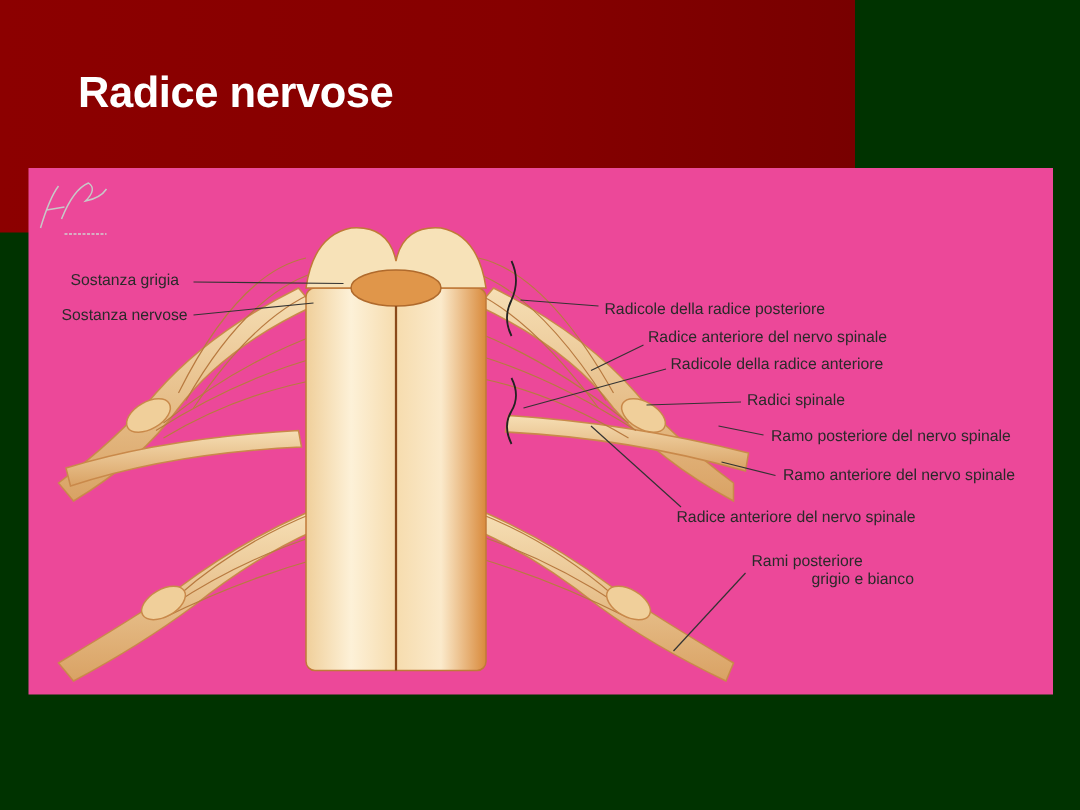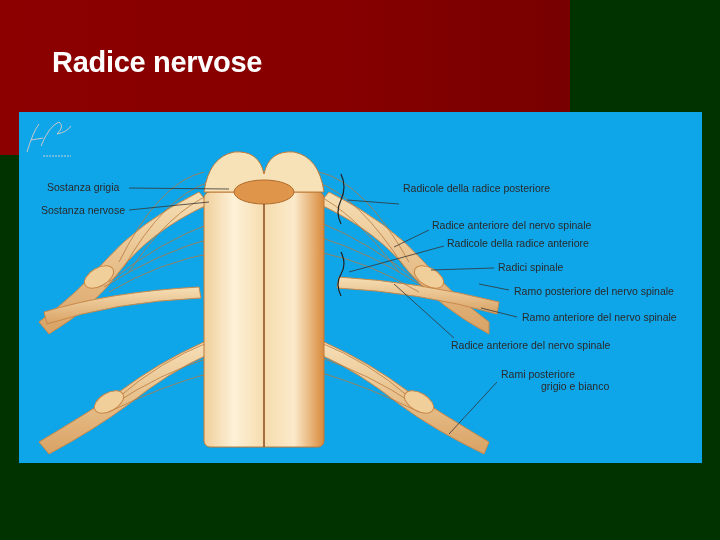--- a/index.html
+++ b/index.html
@@ -1,19 +1,19 @@
 <!DOCTYPE html>
 <html><head>
 <meta charset="utf-8">
 <style>
   html, body { margin:0; padding:0; }
   body { width:720px; height:540px; background:#003300; position:relative; overflow:hidden; font-family:"Liberation Sans", sans-serif; }
   .header-block { position:absolute; left:0; top:0; width:570px; height:155px; background:linear-gradient(90deg,#8c0000 0%,#860000 60%,#780000 100%); }
   .title { position:absolute; left:52px; top:46px; color:#ffffff; font-family:"Liberation Sans", sans-serif; font-weight:bold; font-size:29px; letter-spacing:-0.3px; }
-  .panel { position:absolute; left:19px; top:112px; width:683px; height:351px; background:#0ea5e9; overflow:hidden; }
+  .panel { position:absolute; left:19px; top:112px; width:683px; height:351px; background:#ec4899; overflow:hidden; }
   .panel svg { position:absolute; left:0; top:0; }
   .label { position:absolute; font-family:"Liberation Sans", sans-serif; font-size:10.5px; color:#2a2a2a; white-space:nowrap; line-height:12px; }
   .sig { position:absolute; left:622px; top:296px; width:56px; height:50px; }
 </style>
 </head>
 <body>
 
 <div class="header-block"></div>
 <div class="title">Radice nervose</div>
 
@@ -95,21 +95,21 @@
       <line x1="460" y1="172" x2="490" y2="178"></line>
       <line x1="462" y1="196" x2="498" y2="205"></line>
       <line x1="375" y1="172" x2="435" y2="226"></line>
       <line x1="430" y1="322" x2="478" y2="270"></line>
     </g>
   </svg>
 
   <div class="label" style="left:28px;top:69px;">Sostanza grigia</div>
   <div class="label" style="left:22px;top:92px;">Sostanza nervose</div>
 
-  <div class="label" style="left:384px;top:70px;">Radicole della radice posteriore</div>
+  <div class="label" style="left:384px;top:88px;">Radicole della radice posteriore</div>
   <div class="label" style="left:413px;top:107px;">Radice anteriore del nervo spinale</div>
   <div class="label" style="left:428px;top:125px;">Radicole della radice anteriore</div>
   <div class="label" style="left:479px;top:149px;">Radici spinale</div>
   <div class="label" style="left:495px;top:173px;">Ramo posteriore del nervo spinale</div>
   <div class="label" style="left:503px;top:199px;">Ramo anteriore del nervo spinale</div>
   <div class="label" style="left:432px;top:227px;">Radice anteriore del nervo spinale</div>
   <div class="label" style="left:482px;top:256px;">Rami posteriore</div>
   <div class="label" style="left:482px;top:268px;margin-left:40px;">grigio e bianco</div>
 
   <svg class="sig" viewBox="0 0 56 50">

